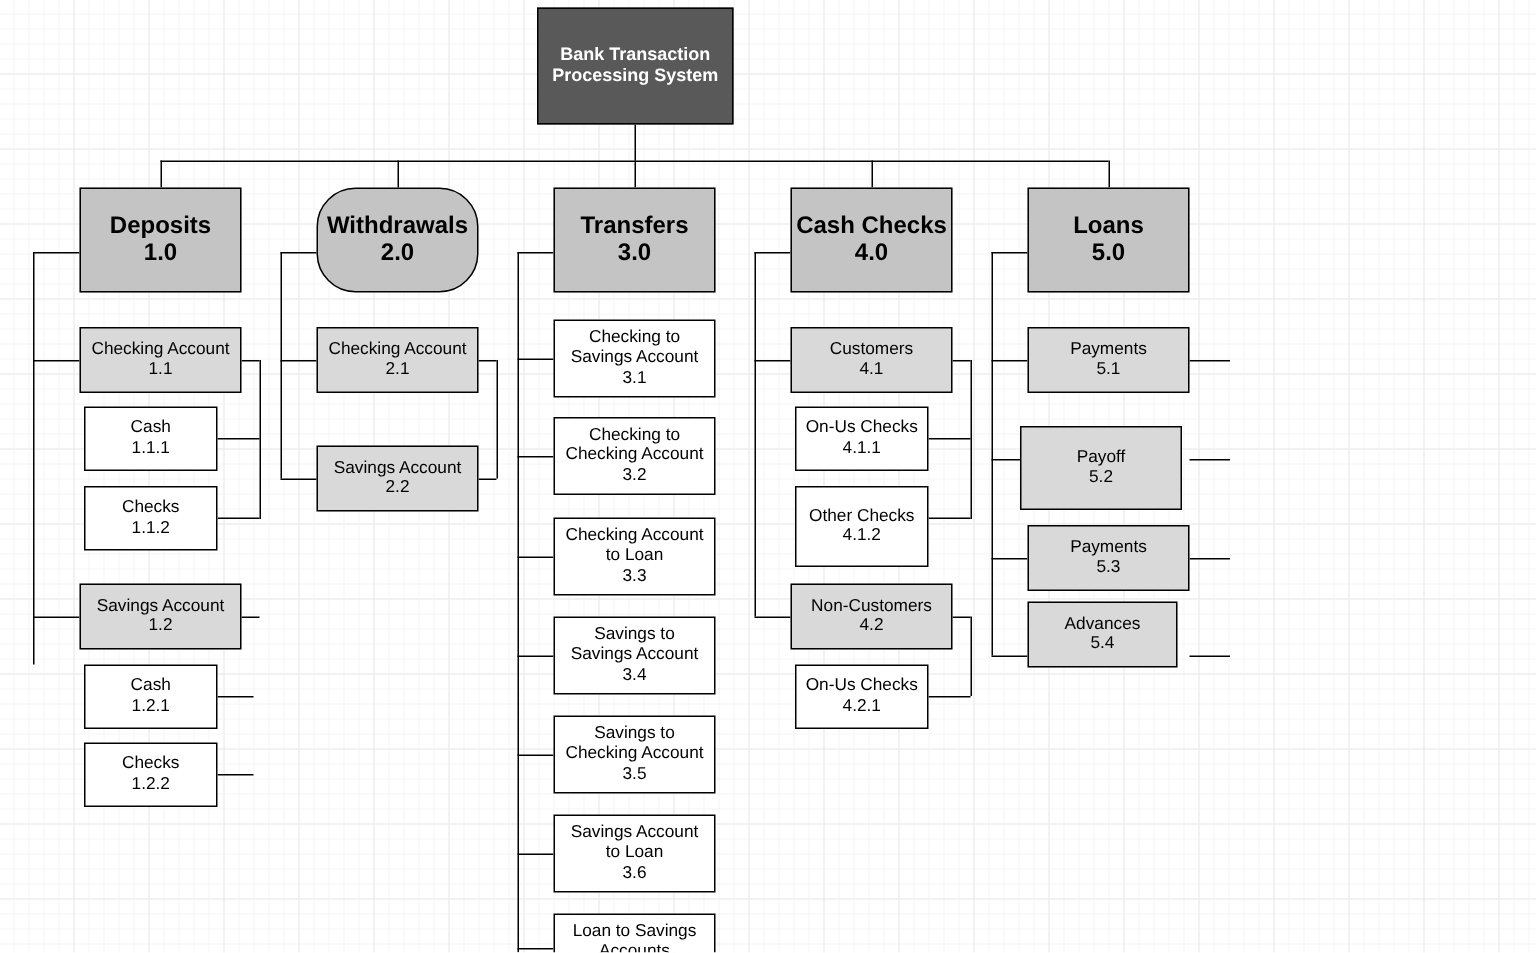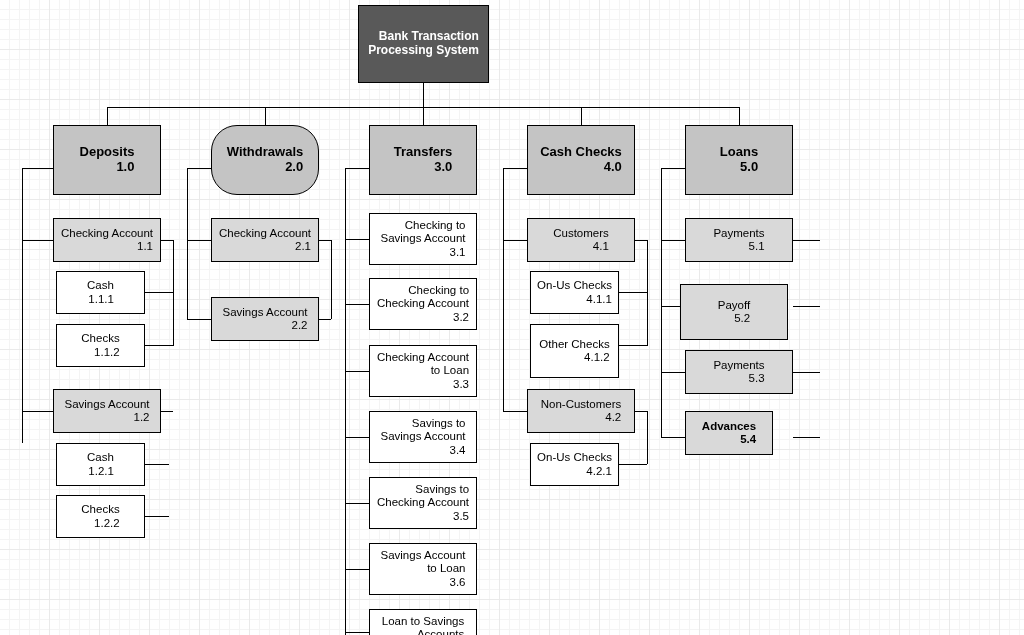--- a/index.html
+++ b/index.html
@@ -22,36 +22,36 @@
     background-size: 50px 50px, 50px 50px, 10px 10px, 10px 10px;
     background-position: -1px -1px, -1px -1px, -1px -1px, -1px -1px;
   }
   .node {
     position: absolute;
     box-sizing: border-box;
     border: 1px solid #000000;
     display: flex;
     align-items: center;
     justify-content: center;
-    text-align: right;
+    text-align: center;
     line-height: 1.15;
     white-space: pre-line;
     color: #000000;
     z-index: 3;
   }
   .node.root {
     background: #595959;
     color: #ffffff;
     font-weight: bold;
     font-size: 12px;
   }
   .node.level1 {
     background: #c4c4c4;
     font-weight: bold;
-    font-size: 13px;
+    font-size: 16px;
   }
   .node.level2 {
     background: #d9d9d9;
     font-size: 11.5px;
   }
   .node.level3 {
     background: #ffffff;
     font-size: 11.5px;
   }
   .line {
@@ -196,16 +196,16 @@
 4.2</div>
   <div class="node level3" style="left:530px; top:443px; width:89px;  height:43px;">On-Us Checks
 4.2.1</div>
 
   <div class="node level2" style="left:685px; top:218px; width:108px; height:44px;">Payments
 5.1</div>
   <div class="node level2" style="left:680px; top:284px; width:108px; height:56px;">Payoff
 5.2</div>
   <div class="node level2" style="left:685px; top:350px; width:108px; height:44px;">Payments
 5.3</div>
-  <div class="node level2" style="left:685px; top:411px; width:88px; height:44px;font-weight:bold;">Advances
+  <div class="node level2" style="left:685px; top:401px; width:100px; height:44px;">Advances
 5.4</div>
 
 </div>
 
 </body></html>

